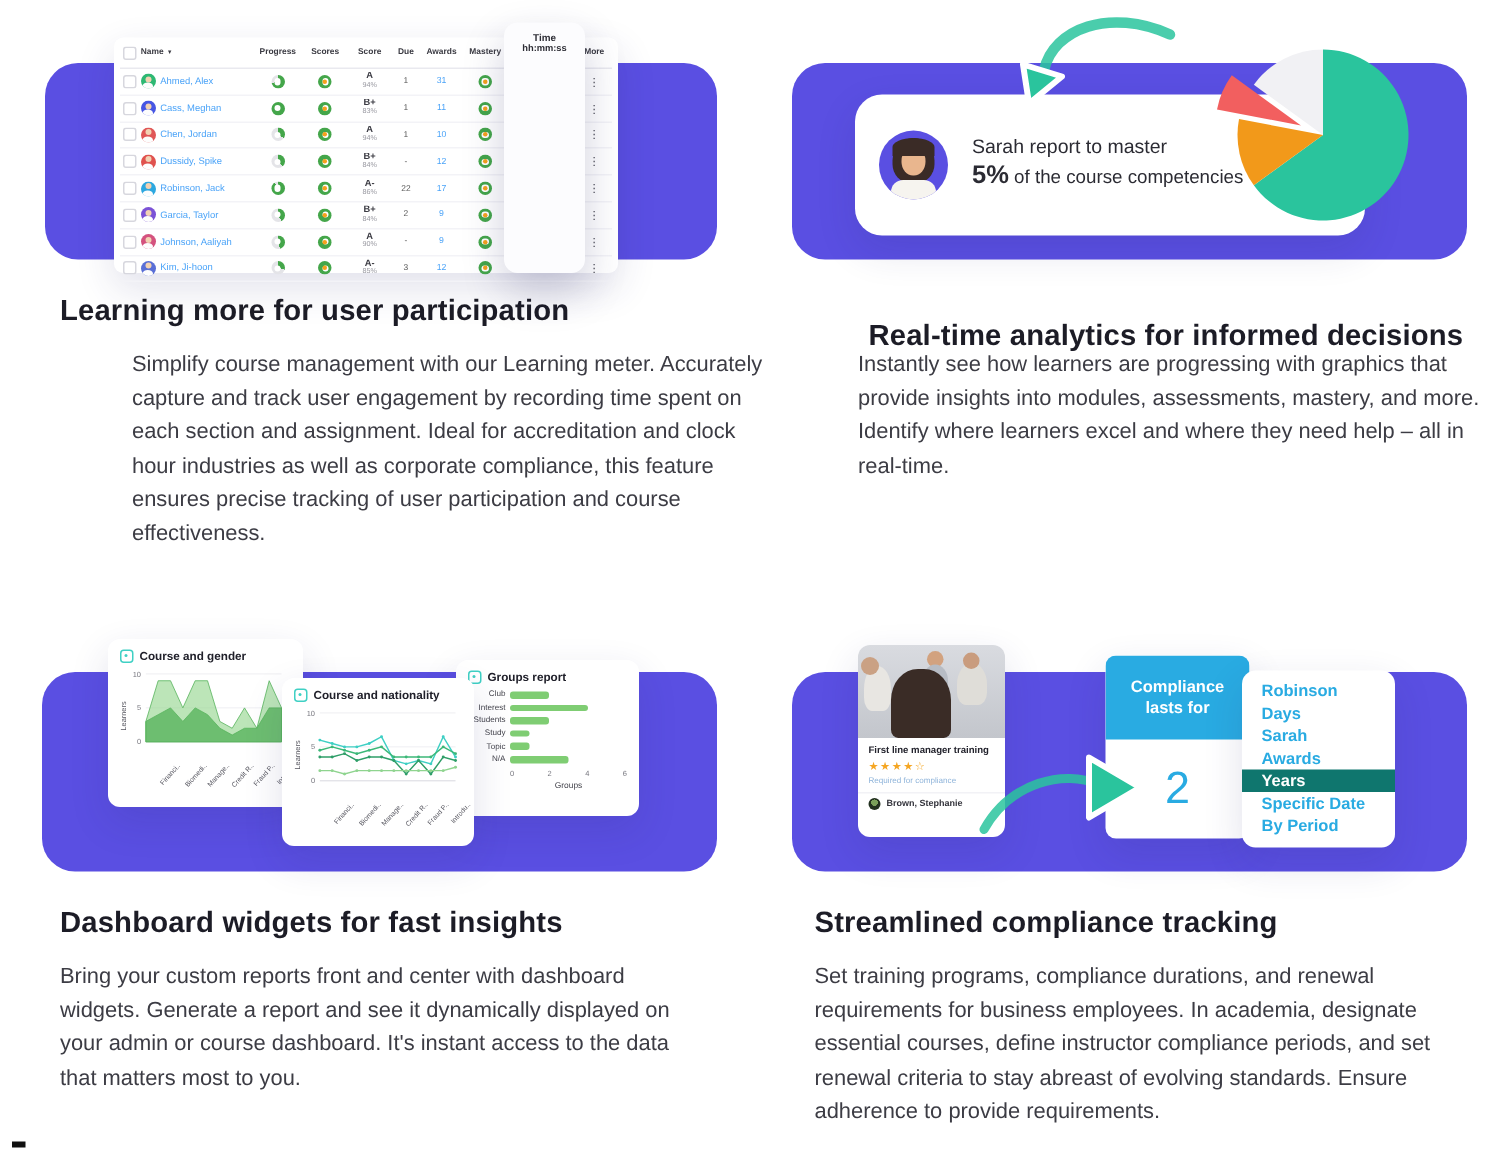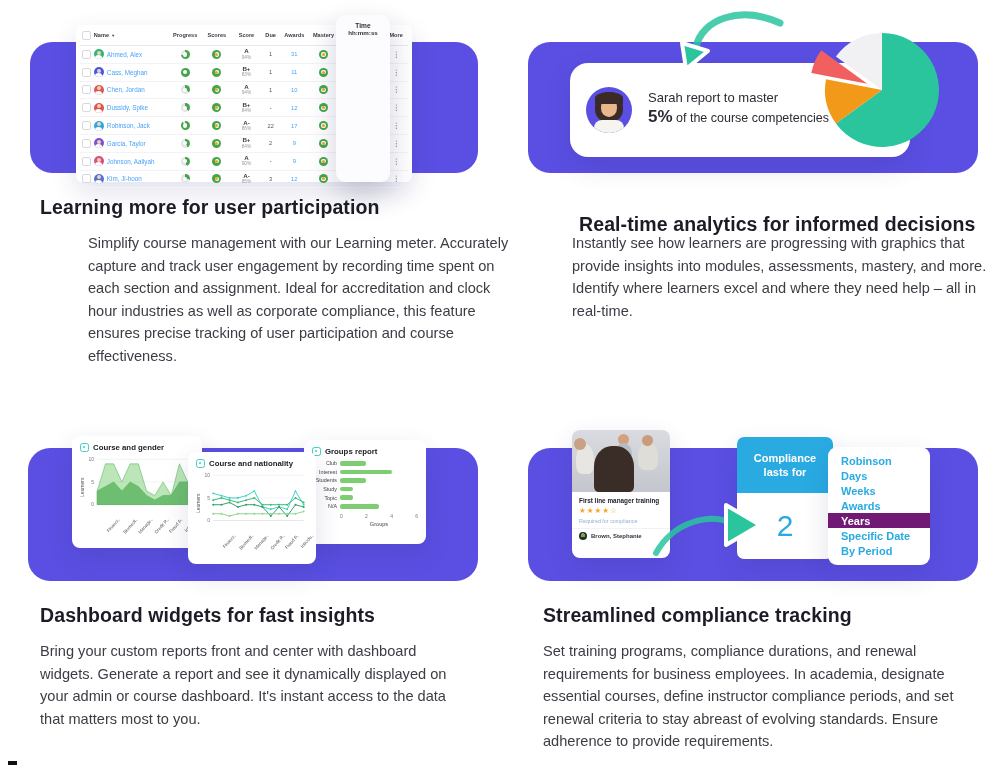--- a/index.html
+++ b/index.html
@@ -77,21 +77,21 @@
   #course-note{font-size:5.4px;color:#8fb4da;padding:3px 7px 4px;}
   #course-author{display:flex;align-items:center;gap:4px;padding:3px 7px;border-top:1px solid #f2f2f6;}
   #course-author .aav{width:8px;height:8px;border-radius:50%;background:radial-gradient(circle at 50% 40%,#7aa05a 0 35%,#22301f 36%);}
   #course-author .anm{font-size:6px;font-weight:700;color:#33333b;}
   #compliance-card{left:737px;top:437px;width:96px;height:122px;border-radius:7px;overflow:hidden;z-index:2;}
   #compliance-head{height:56px;background:#29abe2;color:#fff;font-size:11px;font-weight:700;
       display:flex;align-items:center;justify-content:center;text-align:center;line-height:1.3;padding:4px 6px;box-sizing:border-box;}
   #compliance-val{height:66px;display:flex;align-items:center;justify-content:center;font-size:30px;color:#29abe2;font-weight:500;}
   #dropdown-card{left:828px;top:447px;width:102px;height:118px;border-radius:9px;z-index:3;padding:6px 0;box-sizing:border-box;}
   .opt{font-size:11px;font-weight:700;color:#29abe2;padding:1.5px 0 1.5px 13px;white-space:nowrap;}
-  .opt.selected{background:#701a75;color:#fff;}
+  .opt.selected{background:#0f766e;color:#fff;}
   #corner-mark{position:absolute;left:8px;top:761px;width:9px;height:4px;background:#101010;}
 </style>
 </head>
 <body>
 
 <div class="purple-panel" style="left:30px;top:42px;width:448px;height:131px;"></div>
 
 <div class="card" id="table-card">
   <div class="trow thead" id="tbl-head">
       <div class="tc c-cb">
@@ -475,21 +475,21 @@
     <path d="M 112,80 L 65.886031320628,113.50375938067097 A 57,57 0 0 1 56.009626708464744,69.31926506861372 Z" fill="#f2991a"></path>
     <path d="M 112,80 L 65.88603132062798,46.49624061932904 A 57,57 0 0 1 111.99999999999999,23 Z" fill="#f1f1f4"></path>
     <path d="M 97.3159259890563,73.64563374984353 L 41.32555269752104,62.96489881845724 A 57,57 0 0 1 51.20195730968428,40.14187436917257 Z" fill="#f25f5f"></path>
   </svg>
 
 <h2 class="feat" style="left:543px;top:213px;margin-left:36px;">Real-time analytics for informed decisions</h2>
 <p class="feat" style="left:572px;top:232px;width:432px;">Instantly see how learners are progressing with graphics that provide insights into modules, assessments, mastery, and more. Identify where learners excel and where they need help – all in real-time.</p>
 
 <div class="purple-panel" style="left:28px;top:448px;width:450px;height:133px;"></div>
 
-<div class="card wcard" style="left:72px;top:436px;width:130px;height:112px;z-index:2;">
+<div class="card wcard" style="left:72px;top:426px;width:130px;height:112px;z-index:2;">
   <div class="wtitle">
     <span class="wicon"></span>
     <span>Course and gender</span>
   </div>
   <svg id="area-svg" width="112" height="56" viewBox="0 0 104 52">
       <line x1="16" y1="46" x2="100" y2="46" stroke="#d8d8de" stroke-width="0.6"></line>
       <text x="13" y="47.6" font-size="4.6" text-anchor="end" fill="#77777f">0</text>
       <line x1="16" y1="25" x2="100" y2="25" stroke="#ededf2" stroke-width="0.6"></line>
       <text x="13" y="26.6" font-size="4.6" text-anchor="end" fill="#77777f">5</text>
       <line x1="16" y1="4" x2="100" y2="4" stroke="#ededf2" stroke-width="0.6"></line>
@@ -666,21 +666,21 @@
 </svg>
 
 <div class="card" id="compliance-card">
   <div id="compliance-head">Compliance lasts for</div>
   <div id="compliance-val">2</div>
 </div>
 
 <div class="card" id="dropdown-card">
     <div class="opt">Robinson</div>
     <div class="opt">Days</div>
-    <div class="opt">Weeks</div>
+    <div class="opt">Sarah</div>
     <div class="opt">Awards</div>
     <div class="opt selected">Years</div>
     <div class="opt">Specific Date</div>
     <div class="opt">By Period</div>
   </div>
 
 <h2 class="feat" style="left:543px;top:604px;">Streamlined compliance tracking</h2>
 <p class="feat" style="left:543px;top:640px;width:436px;">Set training programs, compliance durations, and renewal requirements for business employees. In academia, designate essential courses, define instructor compliance periods, and set renewal criteria to stay abreast of evolving standards. Ensure adherence to provide requirements.</p>
 
 <div id="corner-mark"></div>

